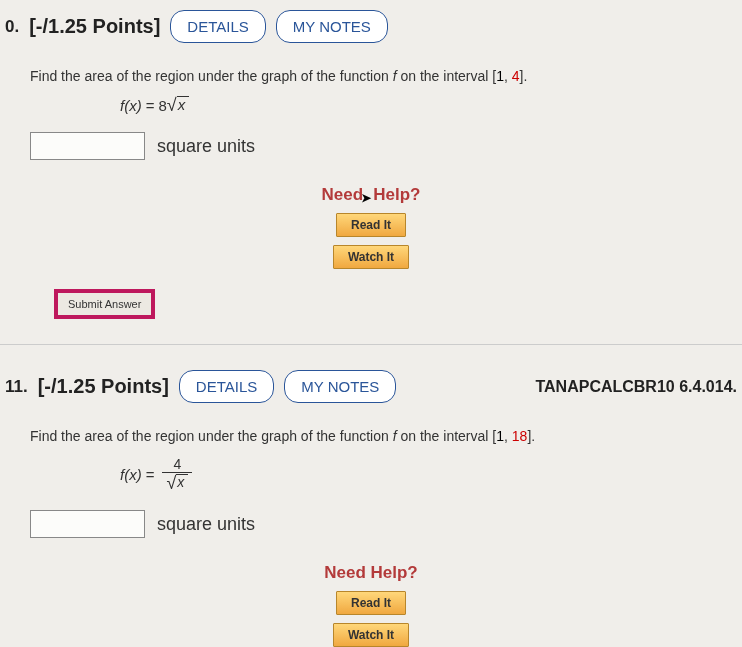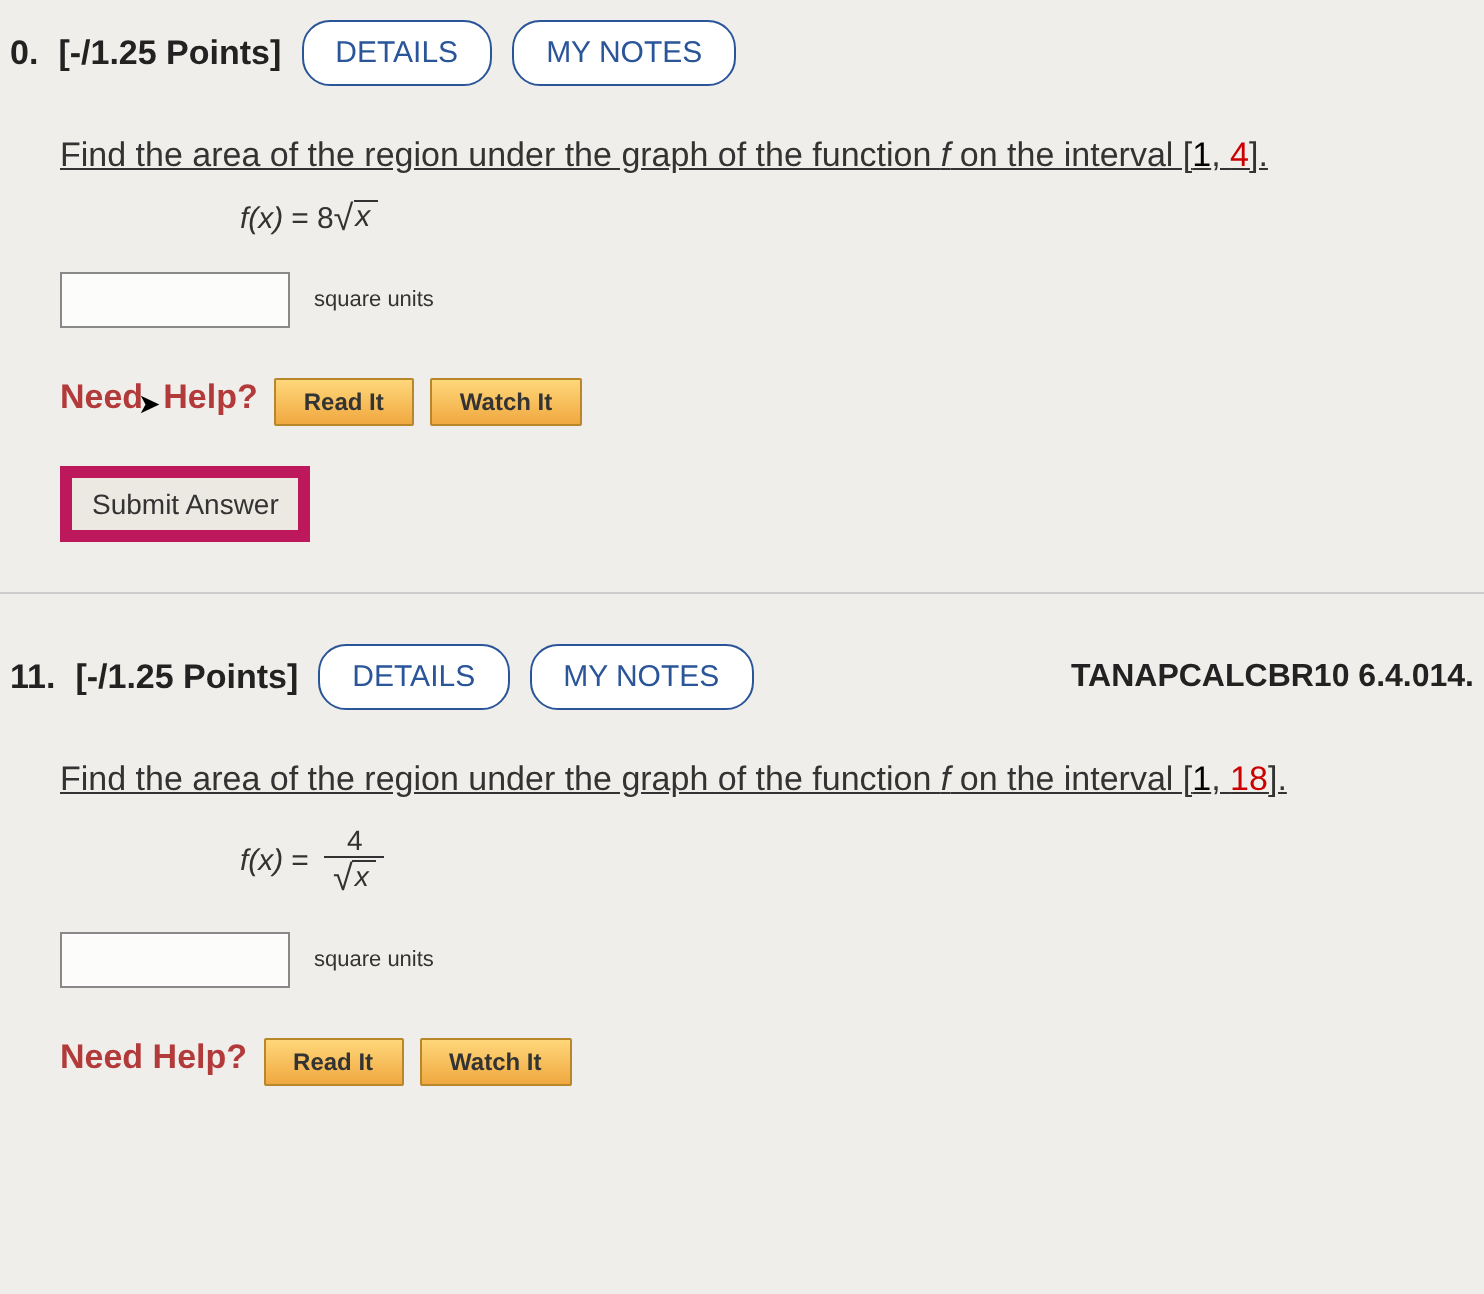--- a/index.html
+++ b/index.html
@@ -21,21 +21,21 @@
       padding: 10px 5px;
       flex-wrap: wrap;
     }
     .q-number {
       font-weight: bold;
       font-size: 17px;
       color: #222;
     }
     .points {
       font-weight: bold;
-      font-size: 17px;
+      font-size: 20px;
       color: #222;
     }
     .hdr-btn {
       border: 1.5px solid #2a5599;
       background: #fff;
       color: #2a5599;
       font-size: 15px;
       padding: 7px 16px;
       border-radius: 14px;
       font-weight: normal;
@@ -44,24 +44,23 @@
     .refcode {
       font-weight: bold;
       font-size: 16px;
       color: #222;
       margin-left: auto;
     }
     .q-body {
       padding: 15px 30px 5px 30px;
     }
     .prompt {
-      font-size: 17px;
+      font-size: 14px;
       color: #333;
       margin-bottom: 12px;
-      text-decoration: underline;
     }
     .prompt .fvar { font-style: italic; }
     .interval-a { color: #000; }
     .interval-b { color: #c00; font-weight: normal; }
     .formula {
       margin: 8px 0 18px 90px;
       font-size: 15px;
       font-style: italic;
       display: flex;
       align-items: center;
@@ -100,50 +99,52 @@
       margin: 10px 0 25px 0;
     }
     .answer-input {
       width: 115px;
       height: 28px;
       border: 1px solid #888;
       background: #fcfcfa;
       padding: 2px 4px;
       font-size: 14px;
     }
-    .units { font-size: 11px; color: #333; }
+    .units { font-size: 18px; color: #333; }
     .help-row {
       display: flex;
-      align-items: flex-start;
+      align-items: center;
       gap: 8px;
       margin: 12px 0 20px 0;
+      flex-direction: column;
     }
     .need-help {
       color: #b33a3a;
       font-weight: bold;
       font-size: 17px;
     }
     .help-btn {
       background: linear-gradient(#ffd77a, #f0a840);
       border: 1px solid #b8862b;
       font-size: 12px;
       font-weight: bold;
       color: #333;
       padding: 4px 14px;
       cursor: pointer;
       border-radius: 1px;
     }
     .submit-row { margin: 10px 0 0 0; }
     .submit-btn {
       background: #ece9e2;
-      border: 6px solid #be185d;
-      font-size: 14px;
+      border: 4px solid #be185d;
+      font-size: 11px;
       color: #333;
       padding: 5px 10px;
       cursor: pointer;
+      margin-left: 24px;
     }
     .cursor-icon {
       display: inline-block;
       transform: translate(-2px, 2px);
       font-size: 12px;
       color: #000;
     }
   </style>
 </head>
 <body>

